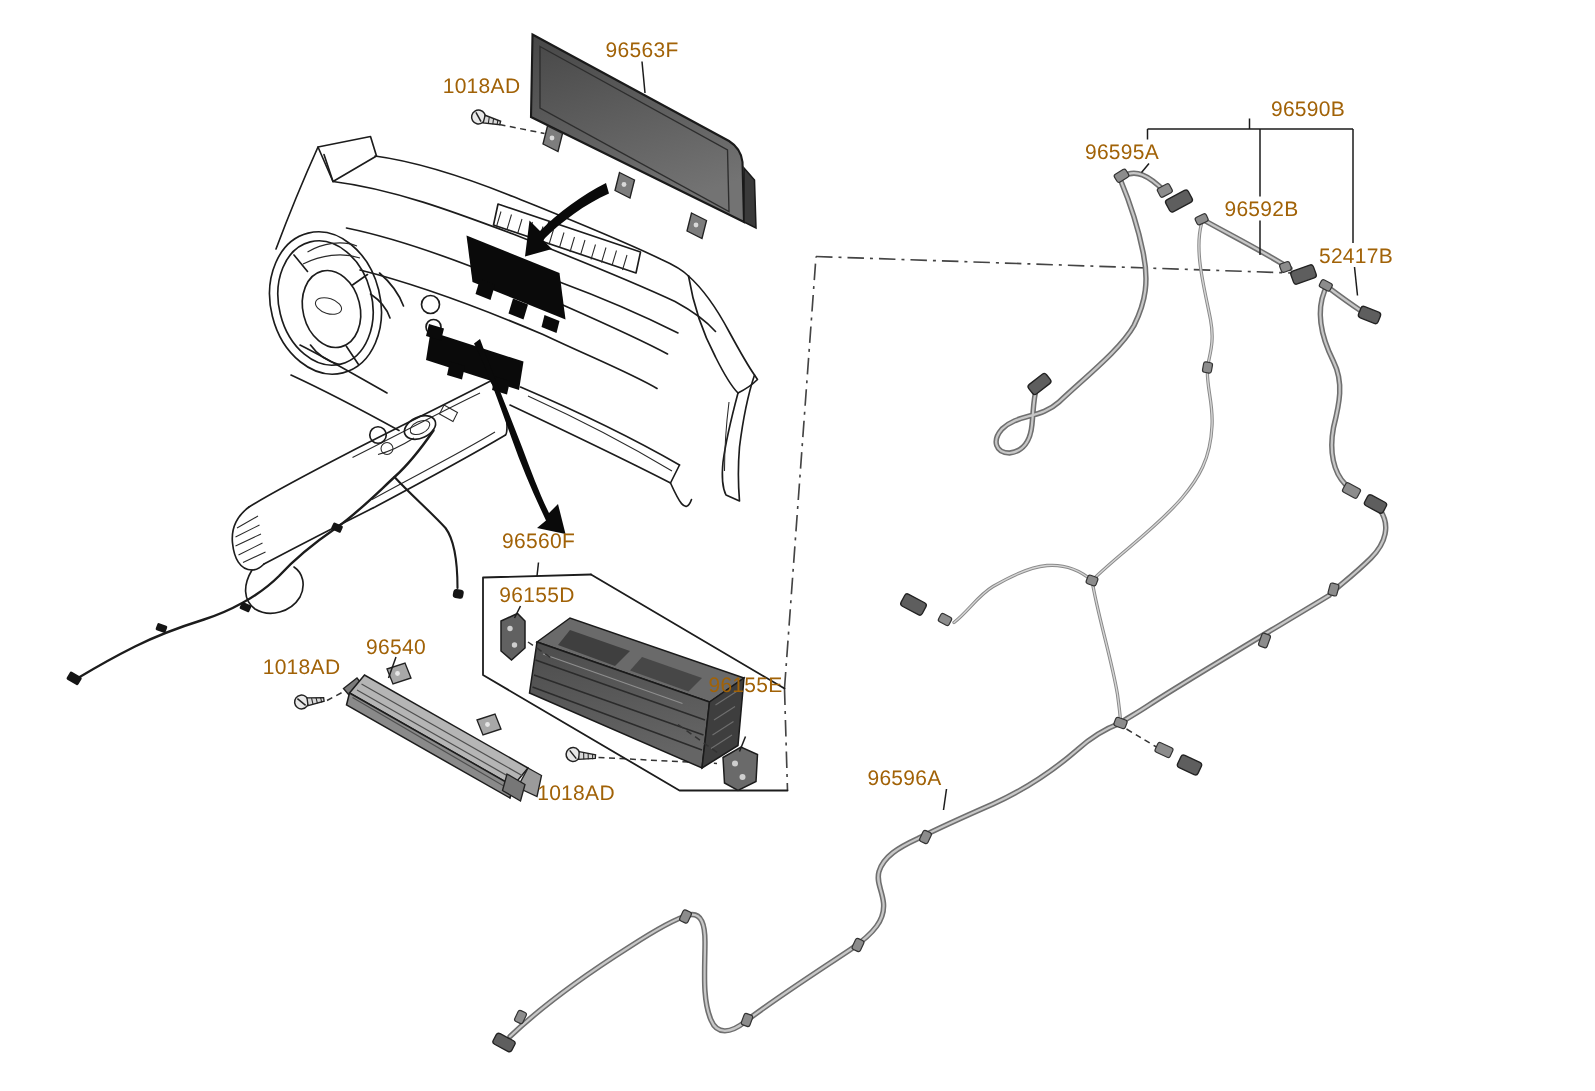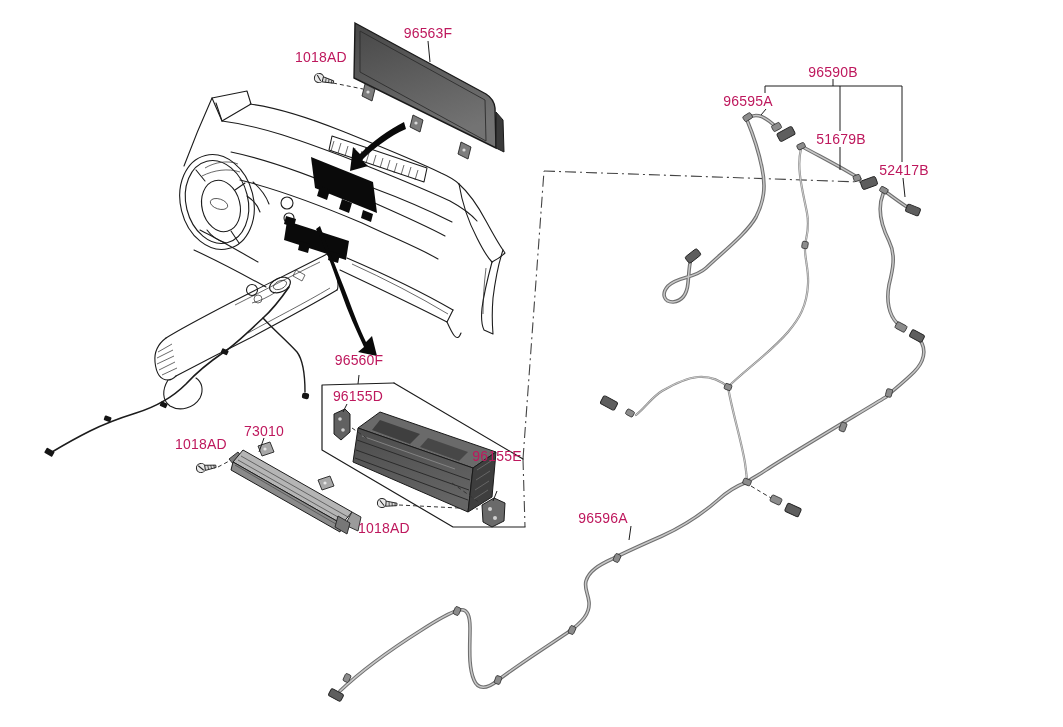--- a/index.html
+++ b/index.html
@@ -1,20 +1,20 @@
 <!DOCTYPE html>
 <html><head>
 <meta charset="utf-8">
 <style>
   html,body{margin:0;padding:0;background:#ffffff;}
   #stage{position:relative;width:1063px;height:727px;background:#fff;overflow:hidden;
          font-family:"Liberation Sans",sans-serif;}
   #stage svg{position:absolute;left:0;top:0;}
   .lbl{position:absolute;transform:translate(-50%,-50%);font-size:14px;line-height:1;
-       color:#be185d;white-space:nowrap;letter-spacing:.2px;}
+       color:#a16207;white-space:nowrap;letter-spacing:.2px;}
   
   .ln{fill:none;stroke:#1c1c1c;stroke-width:1.1;stroke-linecap:round;stroke-linejoin:round;}
   .lnthin{fill:none;stroke:#2a2a2a;stroke-width:.7;}
   .leader{fill:none;stroke:#1c1c1c;stroke-width:1;}
   .dash{fill:none;stroke:#333;stroke-width:1;stroke-dasharray:4 3;}
   .dashdot{fill:none;stroke:#444;stroke-width:1.1;stroke-dasharray:11 4 2 4;}
   .cbl-o{fill:none;stroke:#6f6f6f;stroke-width:3.6;stroke-linecap:round;}
   .cbl-i{fill:none;stroke:#c7c7c7;stroke-width:1.5;stroke-linecap:round;}
   .cblt-o{fill:none;stroke:#8a8a8a;stroke-width:2.2;stroke-linecap:round;}
   .cblt-i{fill:none;stroke:#d6d6d6;stroke-width:.9;stroke-linecap:round;}
@@ -279,24 +279,24 @@
     <path class="leader" d="M359,375 L358,384"></path>
     <path class="leader" d="M347,404 L343,412"></path>
     <path class="leader" d="M264,438 L259,452"></path>
     <path class="leader" d="M497,491 L493,501"></path>
     <path class="leader" d="M631,526 L629,540"></path>
   </g>
 </svg>
 
 <div class="lbl" style="left:428px;top:33px">96563F</div>
 <div class="lbl" style="left:321px;top:57px">1018AD</div>
-<div class="lbl" style="left:833px;top:72px">96590B</div>
+<div class="lbl" style="left:872px;top:72px">96590B</div>
 <div class="lbl" style="left:748px;top:101px">96595A</div>
-<div class="lbl" style="left:841px;top:139px">51679B</div>
+<div class="lbl" style="left:841px;top:139px">96592B</div>
 <div class="lbl" style="left:904px;top:170px">52417B</div>
 <div class="lbl" style="left:359px;top:360px">96560F</div>
 <div class="lbl" style="left:358px;top:396px">96155D</div>
-<div class="lbl" style="left:264px;top:431px">73010</div>
+<div class="lbl" style="left:264px;top:431px">96540</div>
 <div class="lbl" style="left:201px;top:444px">1018AD</div>
 <div class="lbl" style="left:497px;top:456px">96155E</div>
 <div class="lbl" style="left:384px;top:528px">1018AD</div>
 <div class="lbl" style="left:603px;top:518px">96596A</div>
 </div>
 
 </body></html>

